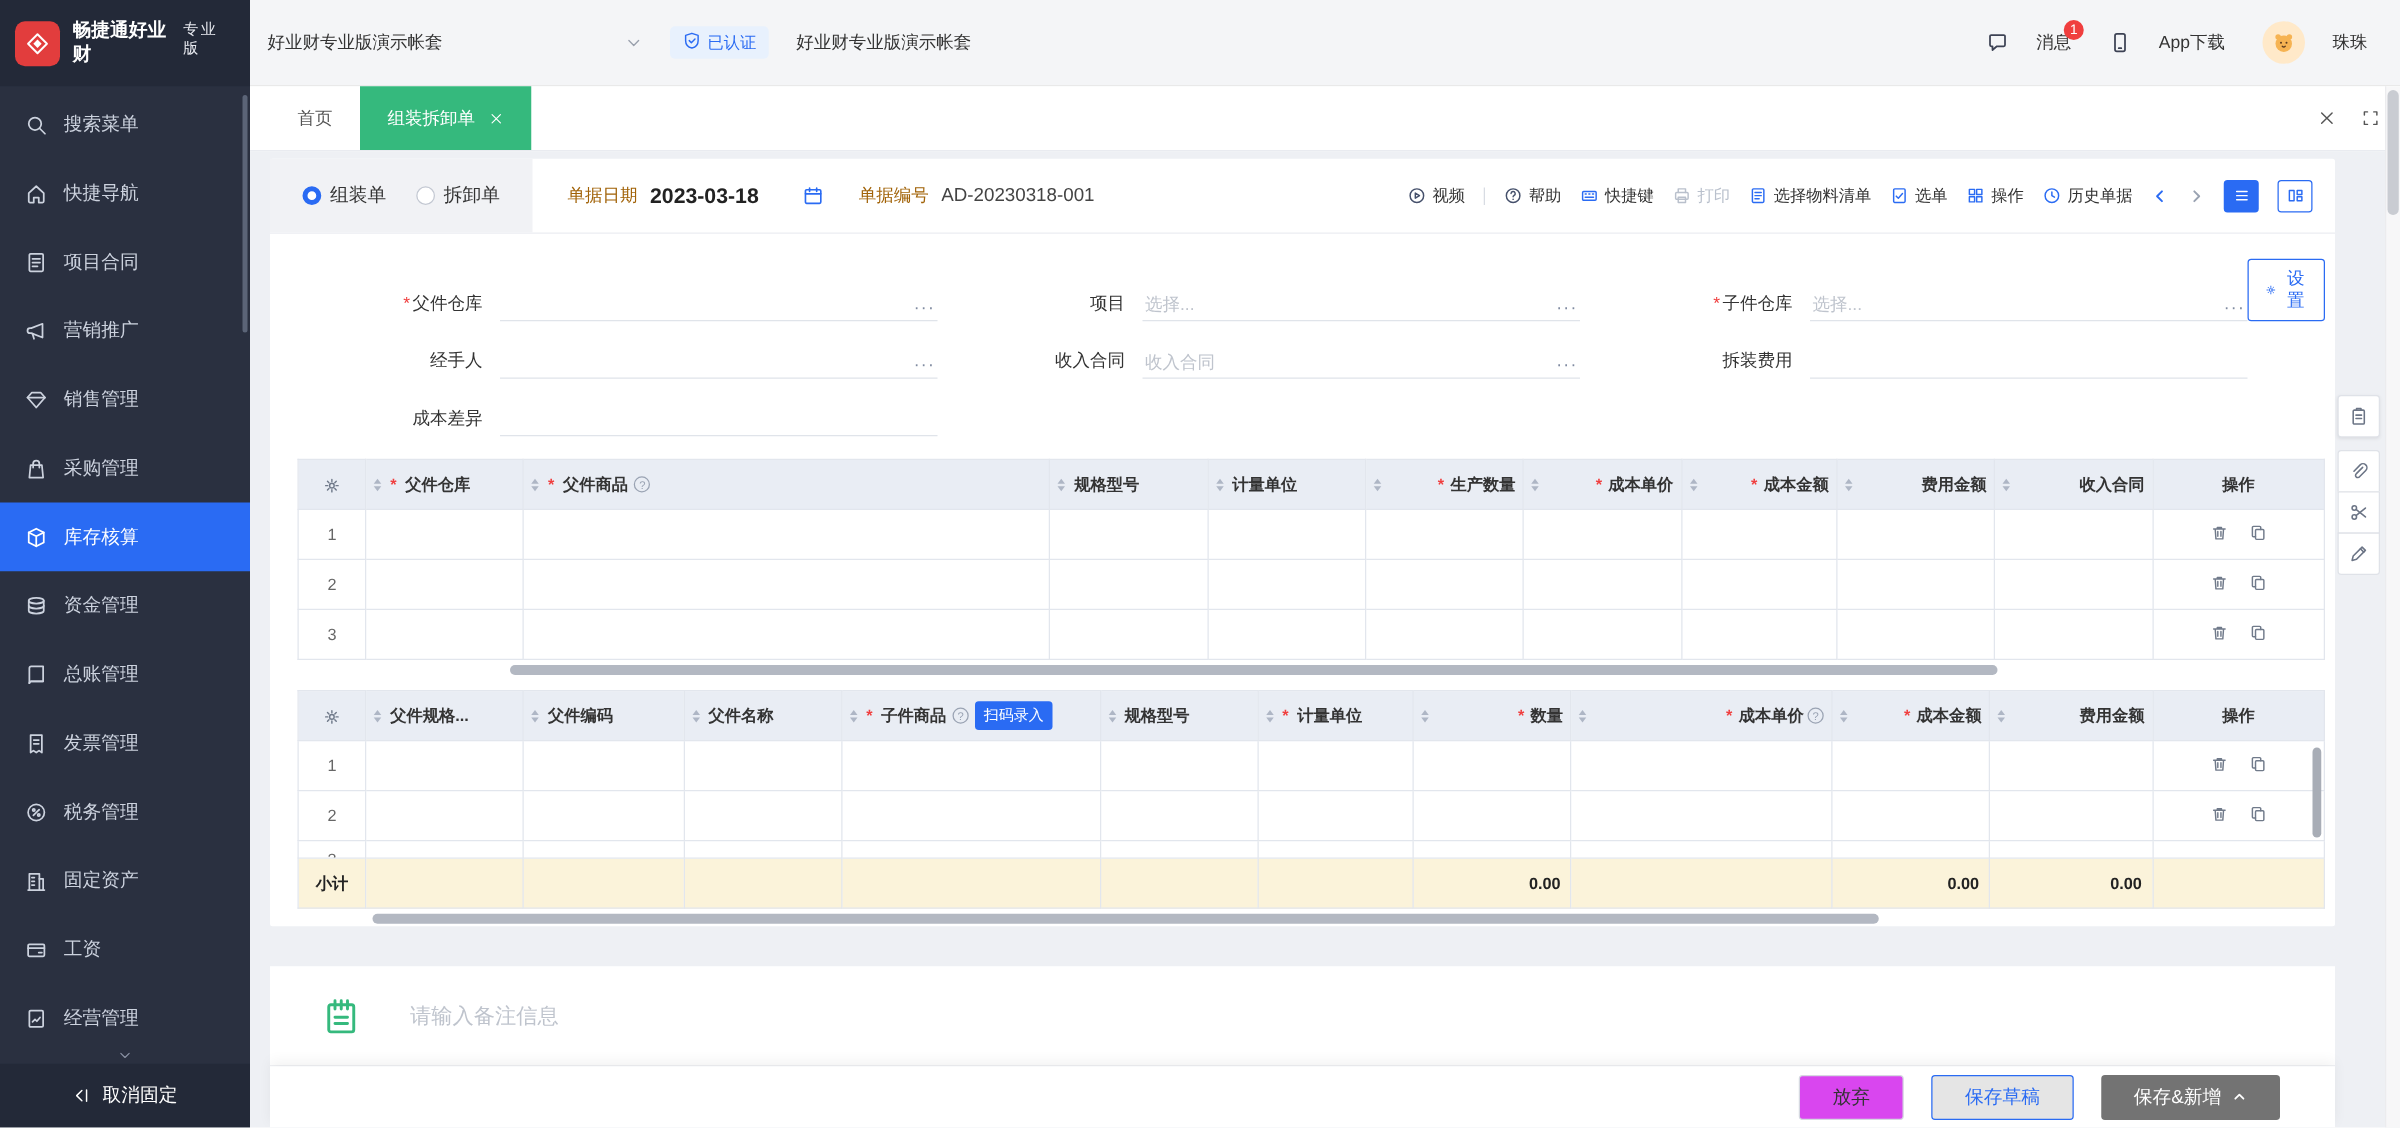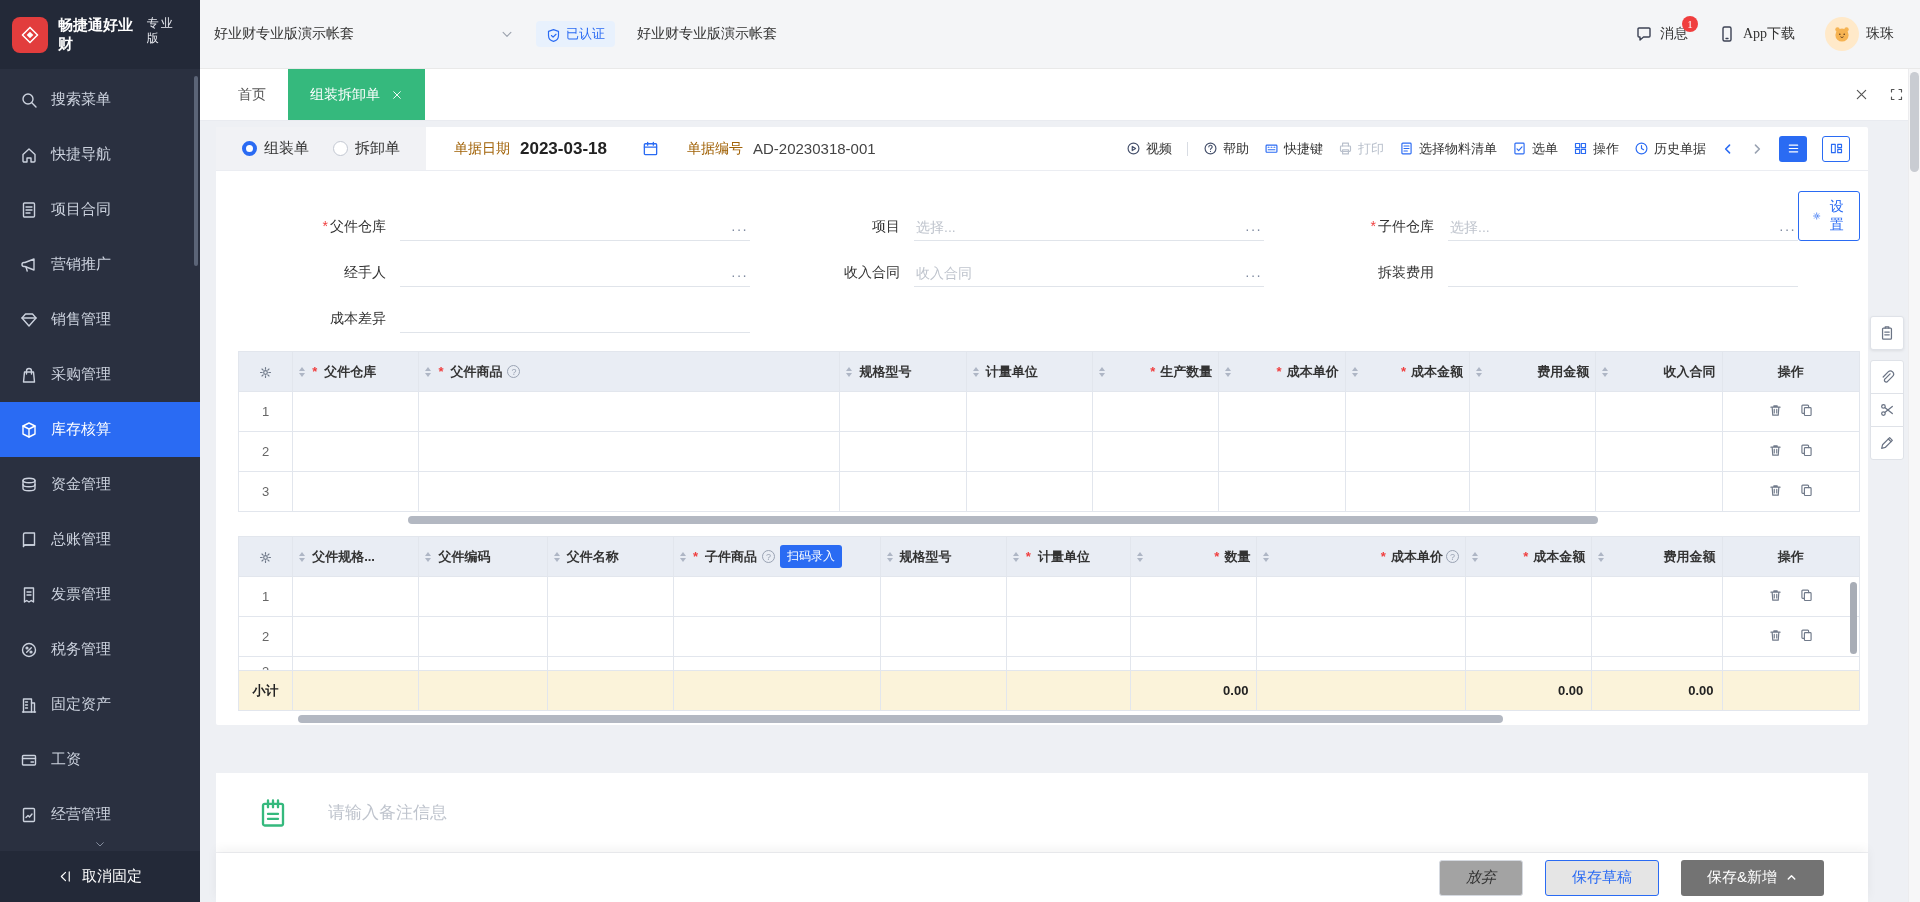--- a/index.html
+++ b/index.html
@@ -24,42 +24,42 @@
   .side-scroll { position:absolute; right:2px; top:76px; width:4px; height:190px; background:#5b6477; border-radius:2px; }
   .side-caret { height:14px; display:flex; align-items:center; justify-content:center; color:#8b93a5; }
   .unpin { height:51px; background:#232938; color:#fff; display:flex; align-items:center; justify-content:center; gap:9px; font-size:15px; cursor:pointer; }
 
   
   .main { flex:1; min-width:0; display:flex; flex-direction:column; position:relative; }
 
   .topbar { height:69px; background:#f4f5f7; border-bottom:1px solid #e9e9e9; display:flex; align-items:center; gap:22px; padding:0 26px 0 14px; }
   .account { width:300px; display:flex; align-items:center; justify-content:space-between; color:#333; cursor:pointer; }
   .account .chev { color:#9aa1ad; }
-  .certified { display:flex; align-items:flex-end; gap:5px; background:#e8f1fd; color:#2a6bf3; font-size:13px; padding:4px 10px; border-radius:4px; }
+  .certified { display:flex; align-items:flex-start; gap:5px; background:#e8f1fd; color:#2a6bf3; font-size:13px; padding:4px 10px; border-radius:4px; }
   .certified svg { width:15px; height:15px; }
   .ws-title { font-size:14px; color:#333; }
   .top-right { margin-left:auto; display:flex; align-items:center; gap:30px; }
-  .t-item { display:flex; align-items:center; gap:7px; cursor:pointer; color:#333; font-size:14px;font-family:Liberation Serif, serif; }
+  .t-item { display:flex; align-items:center; gap:22px; cursor:pointer; color:#333; font-size:14px; }
   .t-item svg { width:18px; height:18px; color:#3c4254; }
   .msg-wrap { position:relative; }
   .msg-badge { position:absolute; top:-9px; right:-10px; background:#f03e3e; color:#fff; font-size:11px; min-width:16px; height:16px; line-height:16px; border-radius:9px; text-align:center; padding:0 3px; }
   .avatar { width:34px; height:34px; border-radius:50%; background:#ffe9c9; display:flex; align-items:center; justify-content:center; overflow:hidden; }
 
   .tabbar { height:52px; background:#fff; border-bottom:1px solid #e9ebf0; display:flex; align-items:stretch; padding-left:16px; }
   .tab { display:flex; align-items:center; padding:0 22px; font-size:14px; color:#555; cursor:pointer; }
   .tab.active { background:#35b97d; color:#fff; gap:11px; }
   .tab.active svg { width:12px; height:12px; }
   .tabbar-right { margin-left:auto; display:flex; align-items:center; gap:20px; padding-right:16px; color:#555; }
   .tabbar-right svg { width:15px; height:15px; cursor:pointer; }
 
   
   .content { flex:1; overflow:hidden; padding:6px 52px 0 16px; }
   .card { background:#fff; border-radius:2px; }
 
-  .card-toolbar { height:44px; display:flex; align-items:center; border-bottom:1px solid #ebedf2; padding-right:18px; }
+  .card-toolbar { height:60px; display:flex; align-items:center; border-bottom:1px solid #ebedf2; padding-right:18px; }
   .type-tabs { background:#f1f2f5; height:100%; display:flex; align-items:center; gap:24px; padding:0 26px; }
   .radio-opt { display:flex; align-items:center; gap:7px; font-size:15px; color:#333; cursor:pointer; }
   .radio { width:15px; height:15px; min-width:15px; border-radius:50%; border:1px solid #c3c8d2; background:#fff; }
   .radio.checked { border:4.5px solid #2a6bf3; }
   .doc-info { display:flex; align-items:center; gap:10px; margin-left:28px; }
   .doc-label { color:#a16207; }
   .date-input { border:none; outline:none; width:112px; font-family:inherit; font-size:17px; font-weight:700; color:#222; background:transparent; }
   .cal { color:#2a6bf3; width:17px; height:17px; }
   .docno-input { border:none; outline:none; width:180px; font-family:inherit; font-size:15px; color:#444; background:transparent; }
   .toolbar-actions { margin-left:auto; display:flex; align-items:center; gap:15px; font-size:13px; color:#333; }
@@ -122,21 +122,21 @@
   .hthumb { height:8px; background:#b3b8c2; border-radius:4px; }
   .vthumb { position:absolute; right:11px; top:46px; width:7px; height:72px; background:#a8adb6; border-radius:4px; }
 
   
   .note { height:80px; background:#fff; margin:0 52px 0 16px; display:flex; align-items:center; padding-left:42px; border-bottom:1px solid #f0f1f4; }
   .note-ico { color:#35b97d; width:30px; height:32px; }
   .remark-input { border:none; outline:none; background:transparent; font-family:inherit; font-size:17px; color:#333; margin-left:40px; width:700px; }
   .remark-input::placeholder { color:#bfc4cd; }
   .footer { height:49px; background:#fff; margin:0 52px 0 16px; box-shadow:0 -4px 10px rgba(0,0,0,.05); display:flex; align-items:center; justify-content:flex-end; gap:22px; padding-right:44px; }
   .btn { height:36px; padding:0 26px; border-radius:3px; font-size:15px; cursor:pointer; font-family:inherit; display:flex; align-items:center; gap:8px; }
-  .btn-plain { background:#a3a3a3; border:1px solid #d5d9e0; color:#333;font-style:italic; }
+  .btn-plain { background:#d946ef; border:1px solid #d5d9e0; color:#333; }
   .btn-outline { background:#e5e5e5; border:1px solid #2a6bf3; color:#2a6bf3; }
   .btn-primary { background:#737373; border:none; color:#fff; }
   .btn svg { width:13px; height:13px; stroke-width:2; }
 
   
   .side-tools { position:absolute; right:16px; top:316px; display:flex; flex-direction:column; }
   .stool { width:34px; height:34px; background:#fff; border:1px solid #dfe2e8; display:flex; align-items:center; justify-content:center; color:#6b7485; cursor:pointer; border-radius:3px; }
   .stool svg { width:16px; height:16px; }
   .stool.first { margin-bottom:10px; box-shadow:0 1px 3px rgba(0,0,0,.08); }
   .stool.grp { margin-top:-1px; border-radius:0; }

